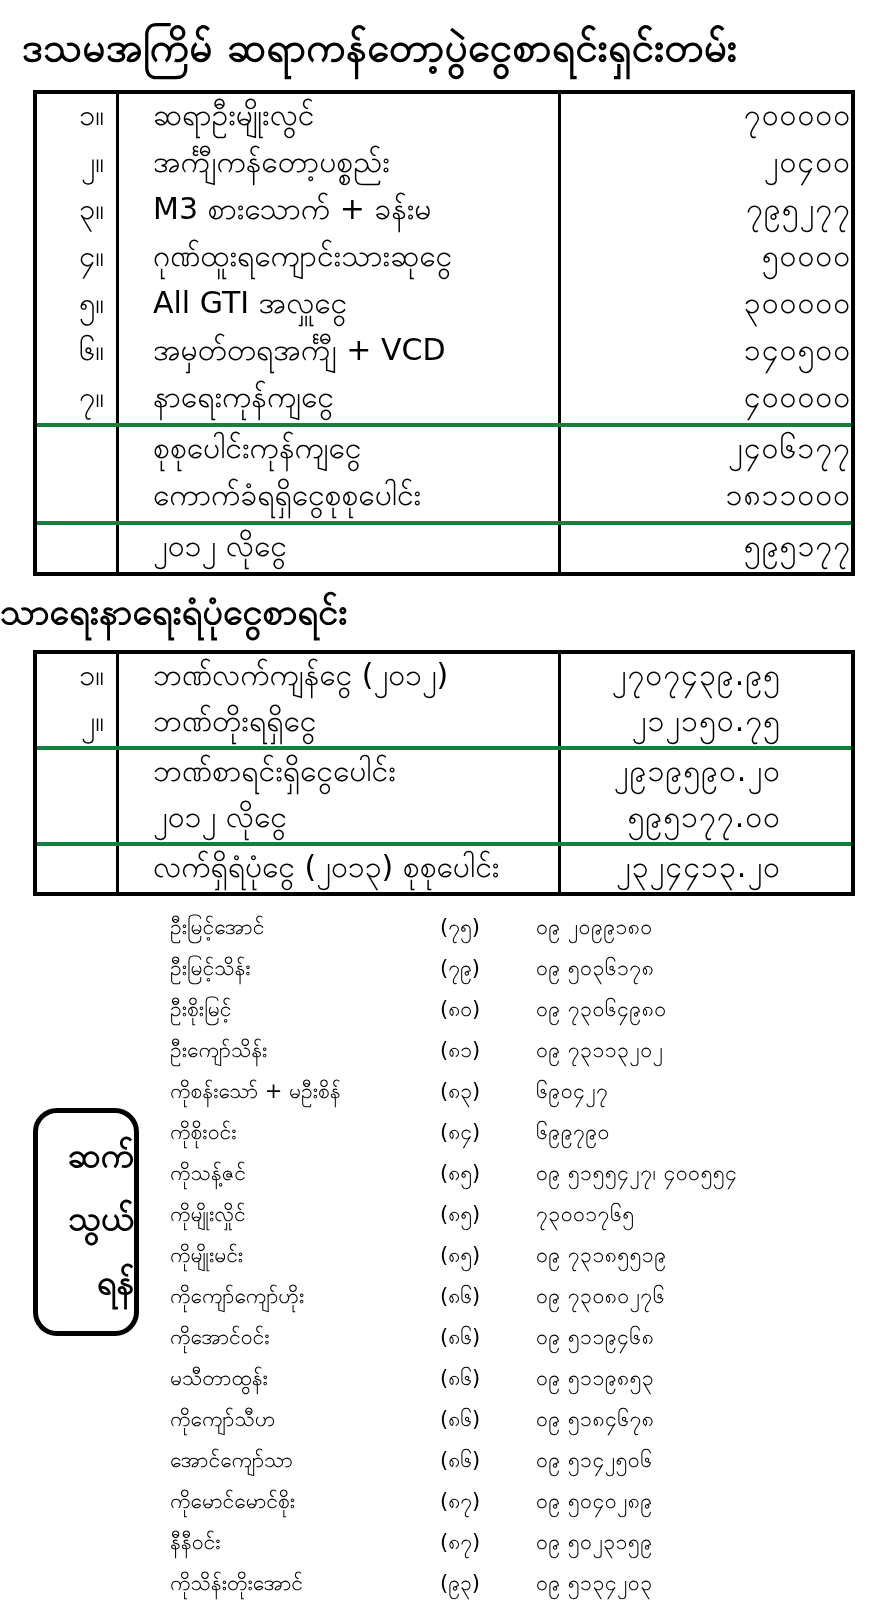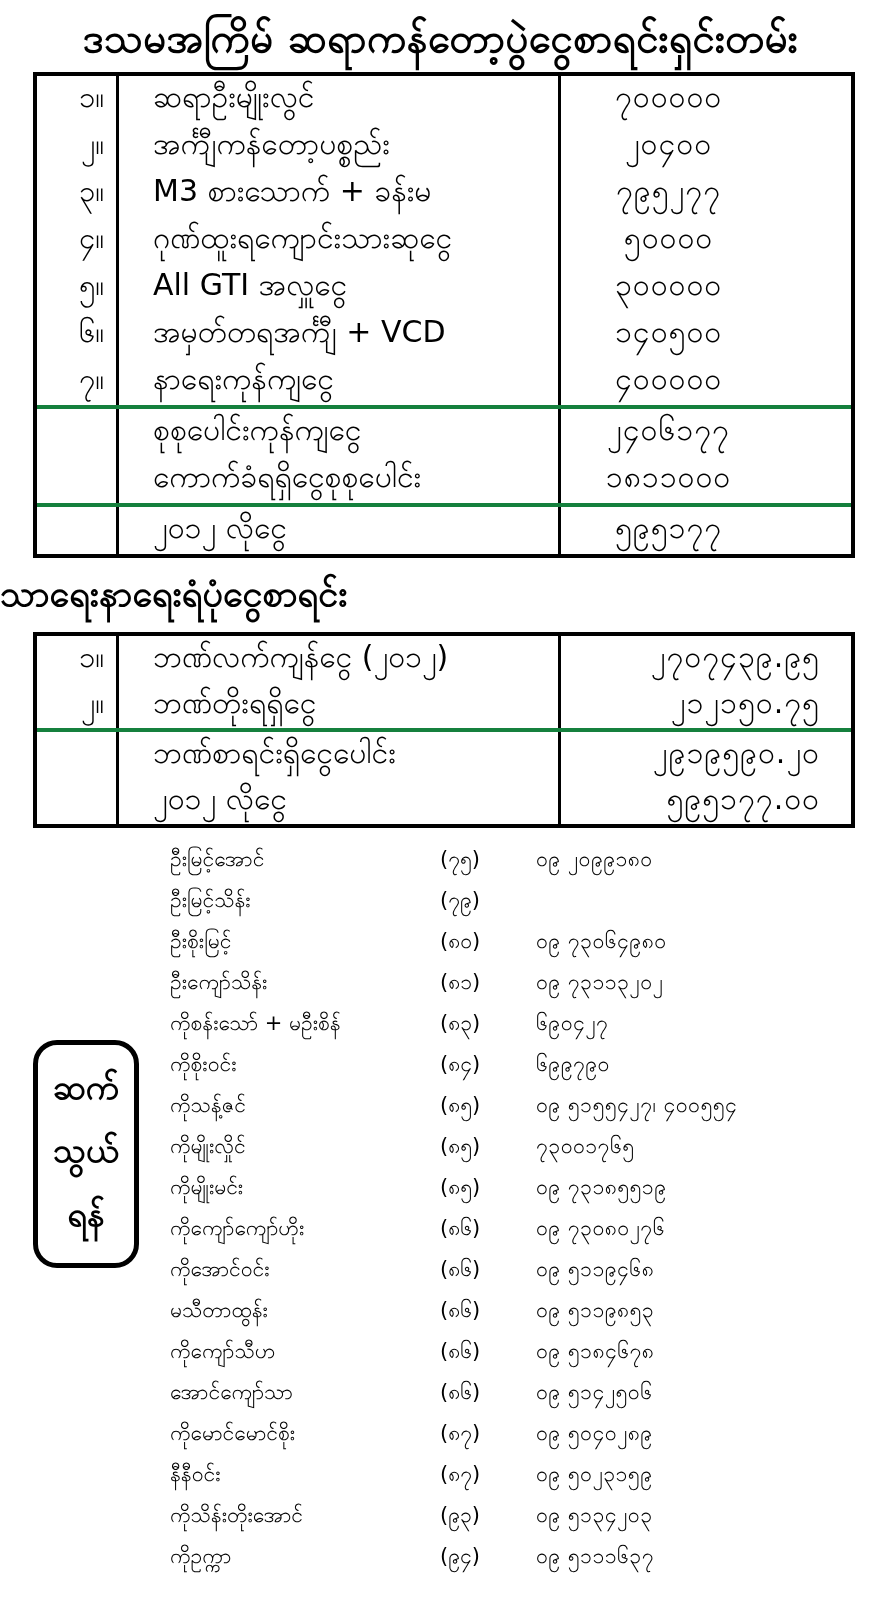--- a/index.html
+++ b/index.html
@@ -5,23 +5,23 @@
   html,body{margin:0;padding:0;background:#e8e8e8;}
   .page{
     position:relative;
     width:881px;height:1600px;
     background:#ffffff;
     color:#000;
     font-family:"DejaVu Sans","Liberation Sans",sans-serif;
     overflow:hidden;
   }
   .doc-title{
-    margin:3px;
+    margin:12px;
     padding:10px 10px 6px 10px;
-    text-align:center;
+    text-align:left;
     font-size:40px;
     font-weight:bold;
     line-height:1.25;
     letter-spacing:0.5px;
   }
   
   .acct-table{
     margin-left:33px;
     width:822px;
     border:4px solid #000;
@@ -55,22 +55,22 @@
     overflow:hidden;
   }
   .cell-amount{
     width:290px;
     flex:none;
     text-align:right;
     box-sizing:border-box;
     font-size:30px;
     letter-spacing:1px;
   }
-  .t1 .cell-amount{padding-right:75px;text-align:center;}
-  .t2 .cell-amount{padding-right:31px;}
+  .t1 .cell-amount{}
+  .t2 .cell-amount{padding-right:70px;}
   .section-title{
     margin:0;
     padding:12px 0 8px 0;
     font-size:36px;
     font-weight:bold;
   }
   
   .contacts-wrap{
     position:relative;
     margin-top:12px;
@@ -78,21 +78,21 @@
   }
   .contact-box{
     position:absolute;
     left:33px;top:200px;
     width:106px;height:228px;
     border:5px solid #000;
     border-radius:24px;
     box-sizing:border-box;
     display:flex;
     flex-direction:column;
-    align-items:center;
+    align-items:flex-end;
     justify-content:space-around;
     padding:14px 0;
     font-size:34px;
     font-weight:bold;
     background:#fff;
   }
   .contact-list{padding-left:170px;}
   .contact-row{
     display:flex;
     align-items:center;
@@ -189,39 +189,47 @@
         <div class="cell-no"></div>
         <div class="cell-label">ဘဏ်စာရင်းရှိငွေပေါင်း</div>
         <div class="cell-amount">၂၉၁၉၅၉၀.၂၀</div>
       </div>
       <div class="trow">
         <div class="cell-no"></div>
         <div class="cell-label">၂၀၁၂ လိုငွေ</div>
         <div class="cell-amount">၅၉၅၁၇၇.၀၀</div>
       </div>
     </div>
+    <div class="tsection">
+      <div class="trow">
+        <div class="cell-no"></div>
+        <div class="cell-label">လက်ရှိရံပုံငွေ (၂၀၁၃) စုစုပေါင်း</div>
+        <div class="cell-amount">၂၃၂၄၄၁၃.၂၀</div>
+      </div>
+    </div>
   </div>
 
   <div class="contacts-wrap">
 
     <div class="contact-box">
       <span>ဆက်</span>
       <span>သွယ်</span>
       <span>ရန်</span>
     </div>
 
     <div class="contact-list">
       <div class="contact-row">
         <span class="c-name">ဦးမြင့်အောင်</span>
         <span class="c-batch">(၇၅)</span>
         <span class="c-phone">၀၉ ၂၀၉၉၁၈၀</span>
       </div>
       <div class="contact-row">
         <span class="c-name">ဦးမြင့်သိန်း</span>
         <span class="c-batch">(၇၉)</span>
+        <span class="c-phone">၀၉ ၅၀၃၆၁၇၈</span>
       </div>
       <div class="contact-row">
         <span class="c-name">ဦးစိုးမြင့်</span>
         <span class="c-batch">(၈၀)</span>
         <span class="c-phone">၀၉ ၇၃၀၆၄၉၈၀</span>
       </div>
       <div class="contact-row">
         <span class="c-name">ဦးကျော်သိန်း</span>
         <span class="c-batch">(၈၁)</span>
         <span class="c-phone">၀၉ ၇၃၁၁၃၂၀၂</span>

